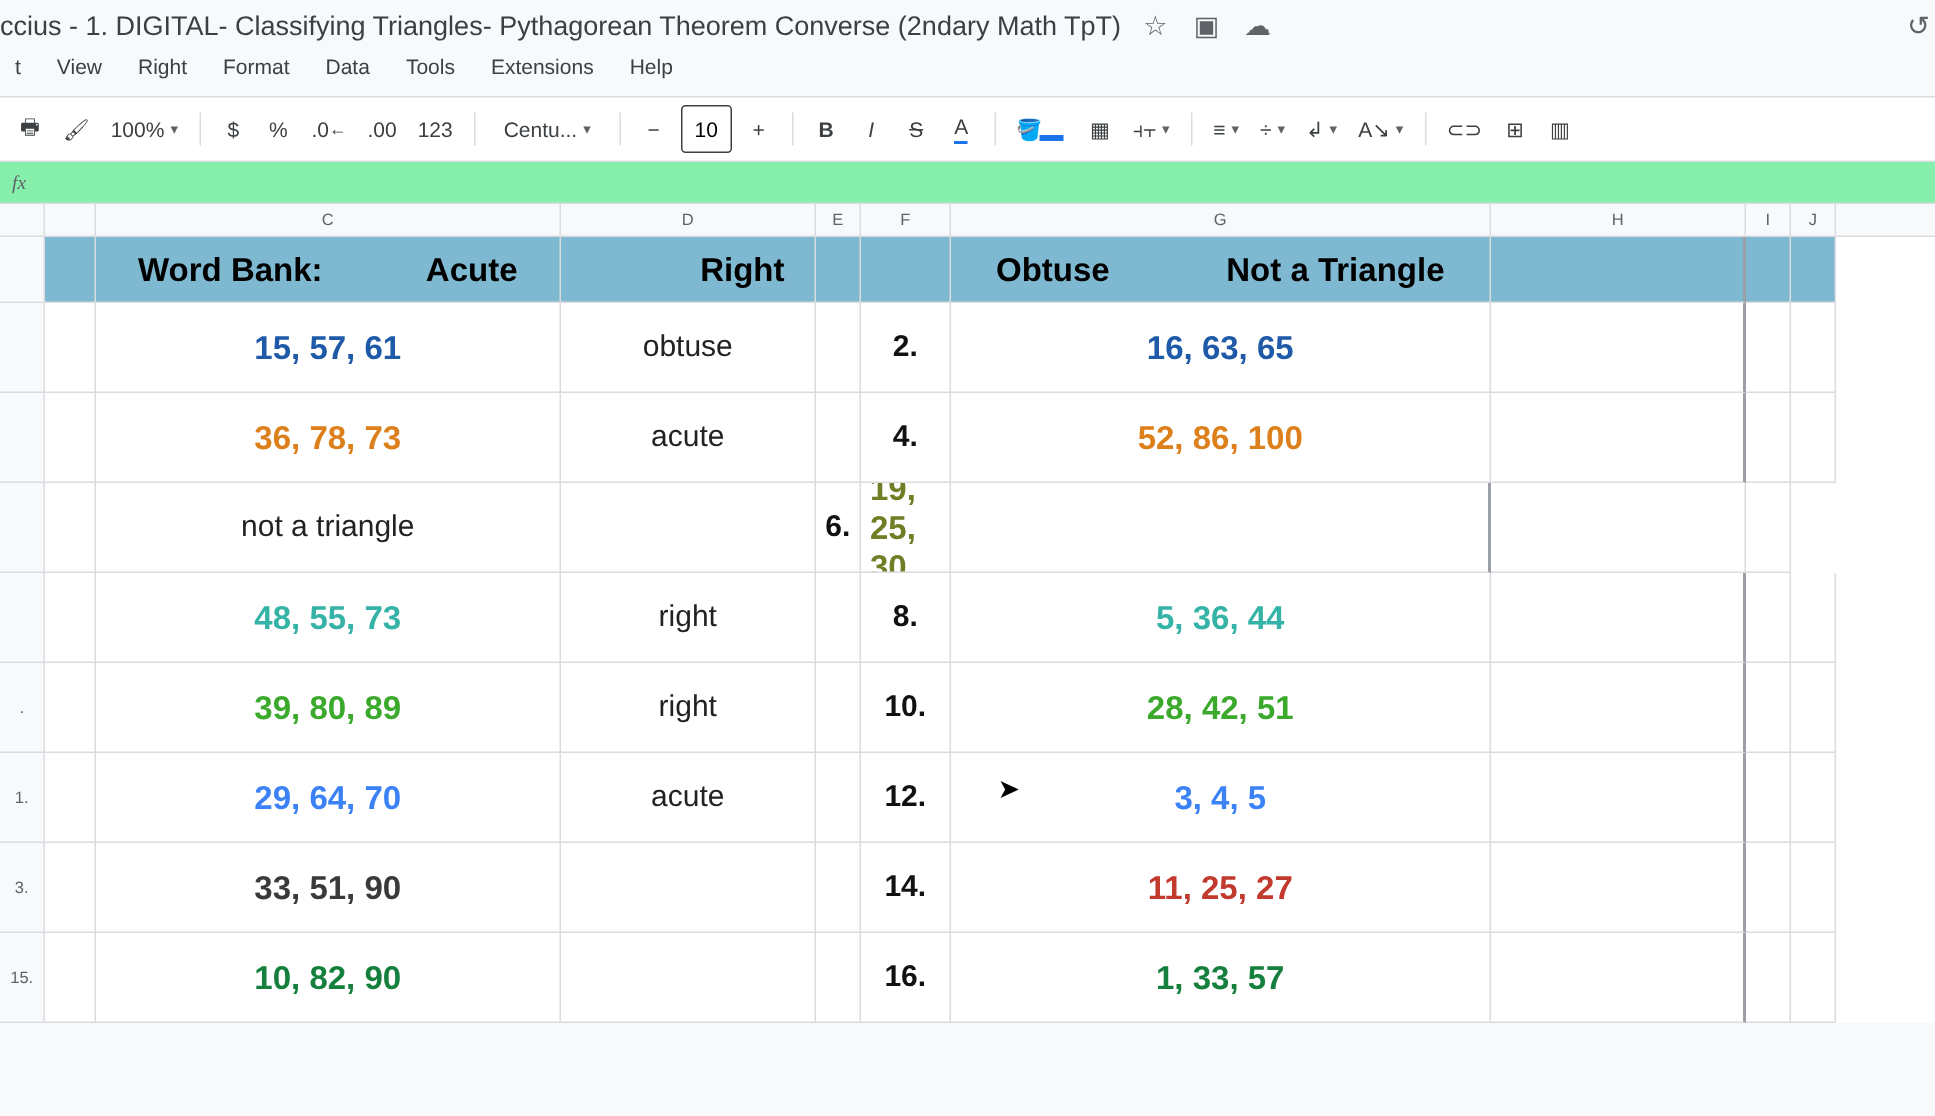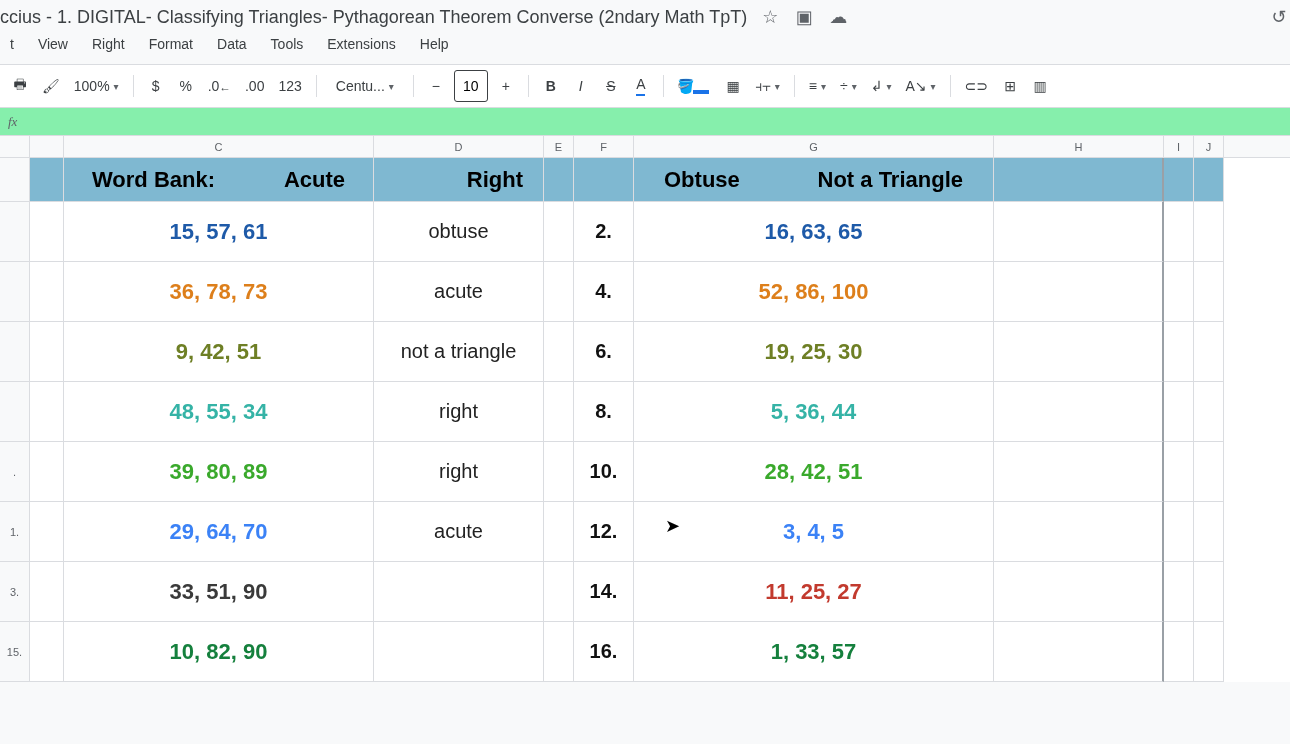--- a/index.html
+++ b/index.html
@@ -338,33 +338,32 @@
         <div class="cell"></div>
         <div class="cell num">4.</div>
         <div class="cell c-orange">52, 86, 100</div>
         <div class="cell right-edge"></div>
         <div class="cell"></div>
         <div class="cell"></div>
       </div>
       <div class="row">
         <div class="rowhead"></div>
         <div class="cell"></div>
-        <div class="cell c-olive">9, 42, 51</div>
         <div class="cell ans">not a triangle</div>
         <div class="cell"></div>
         <div class="cell num">6.</div>
         <div class="cell c-olive">19, 25, 30</div>
         <div class="cell right-edge"></div>
         <div class="cell"></div>
         <div class="cell"></div>
       </div>
       <div class="row">
         <div class="rowhead"></div>
         <div class="cell"></div>
-        <div class="cell c-teal">48, 55, 34</div>
+        <div class="cell c-teal">48, 55, 73</div>
         <div class="cell ans">right</div>
         <div class="cell"></div>
         <div class="cell num">8.</div>
         <div class="cell c-teal">5, 36, 44</div>
         <div class="cell right-edge"></div>
         <div class="cell"></div>
         <div class="cell"></div>
       </div>
       <div class="row">
         <div class="rowhead">.</div>

